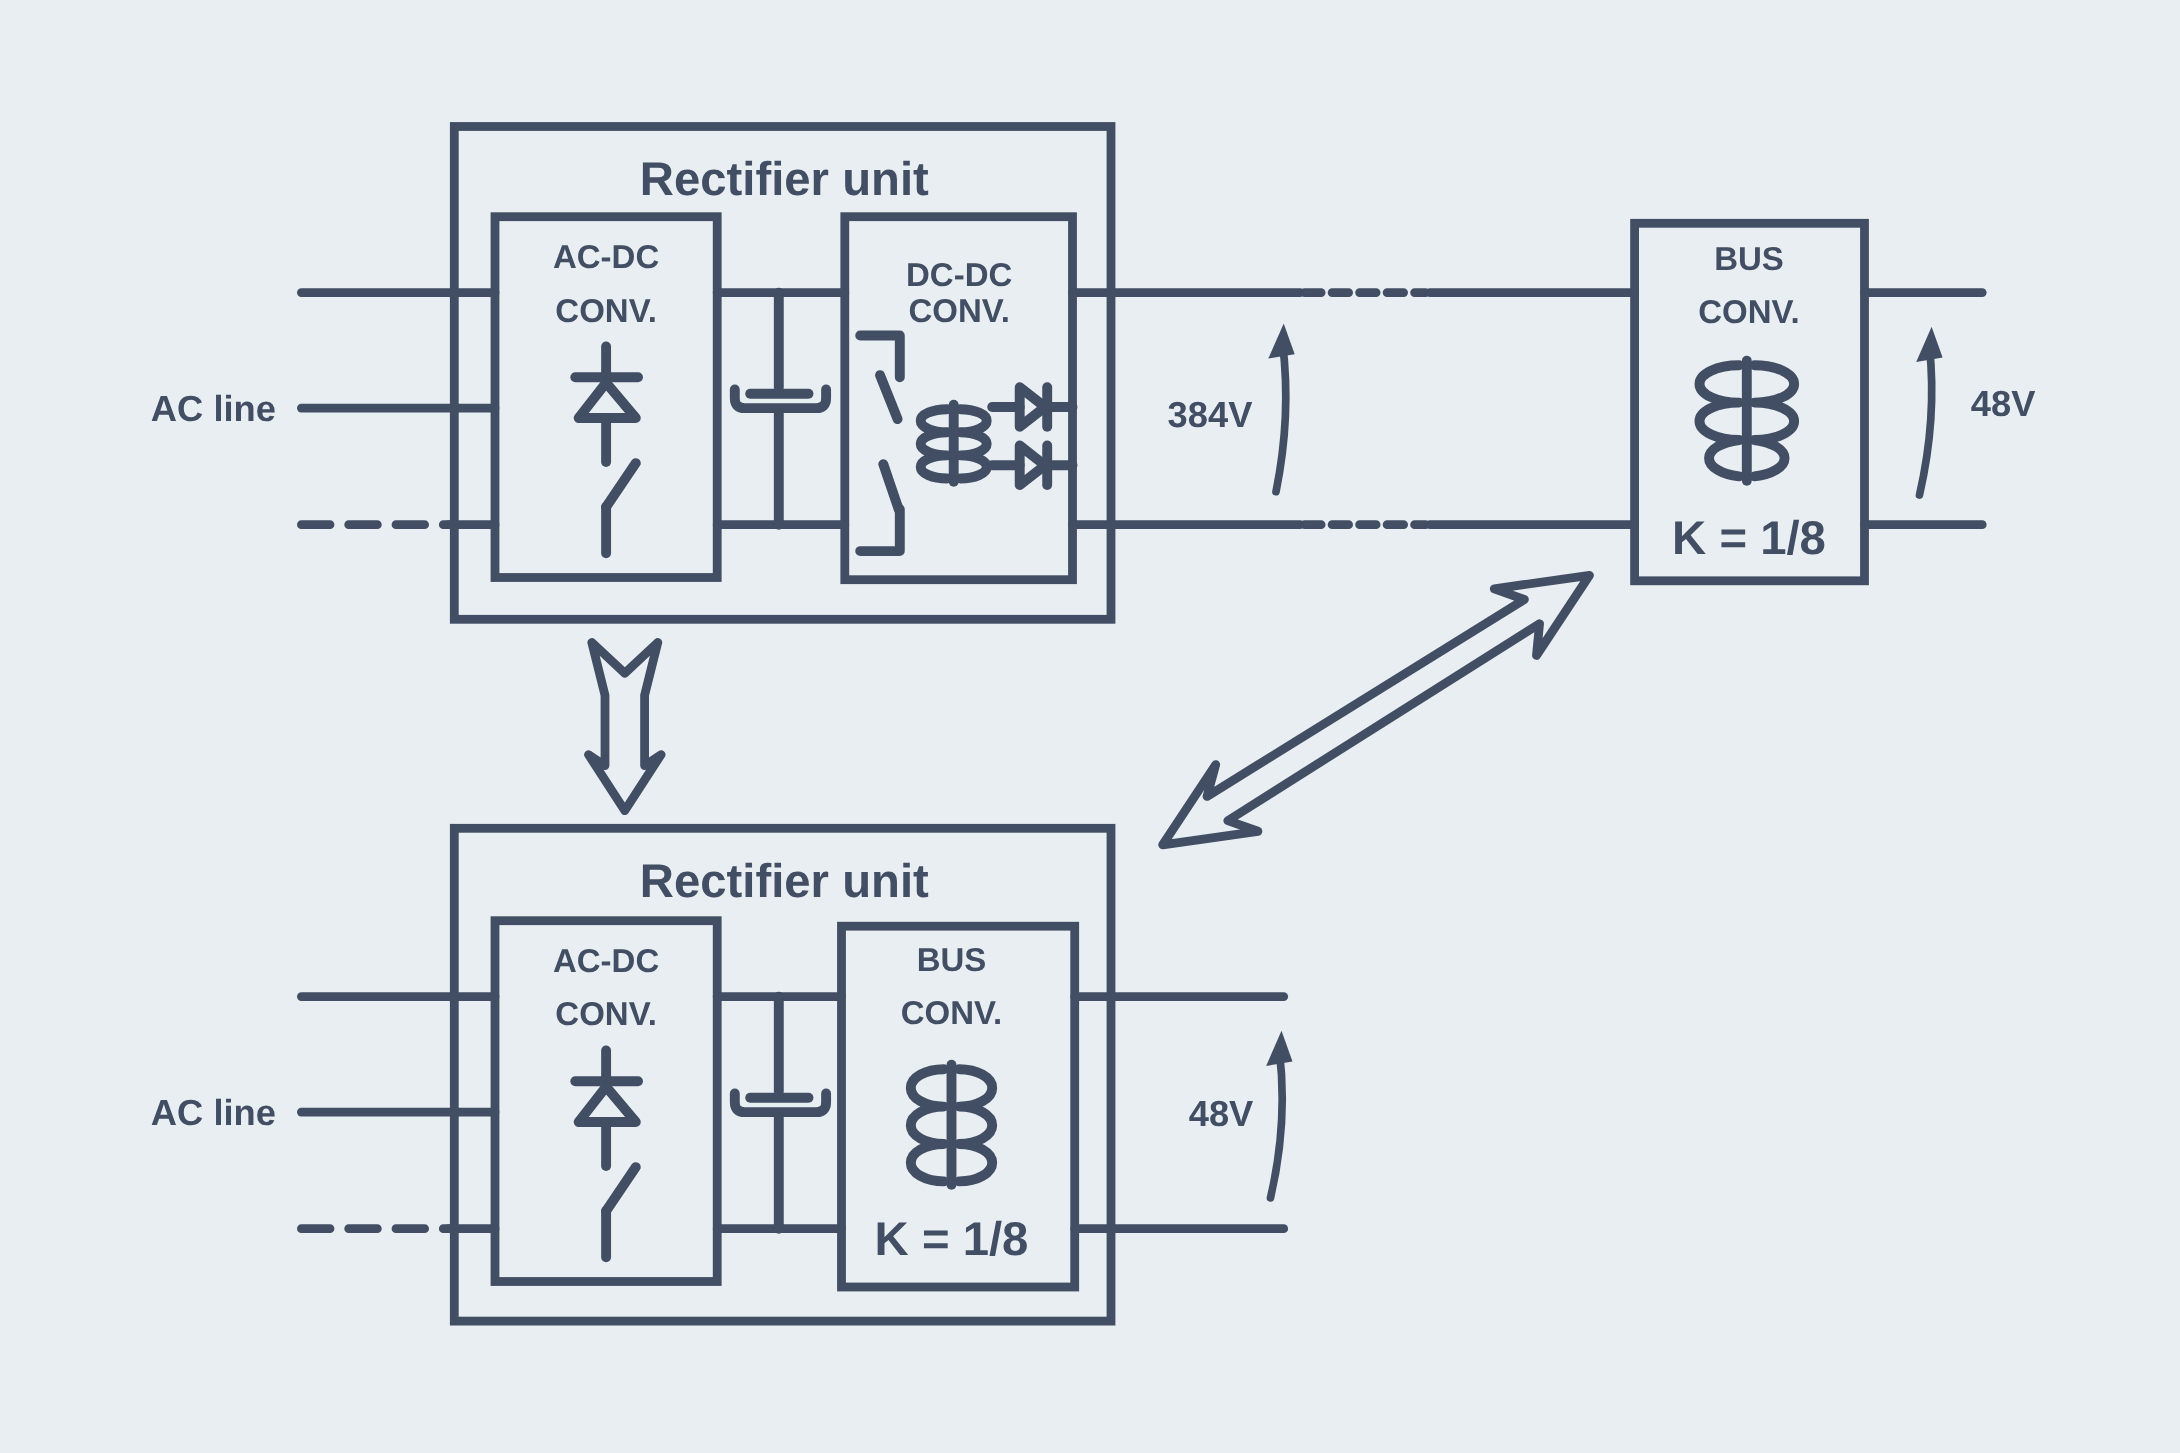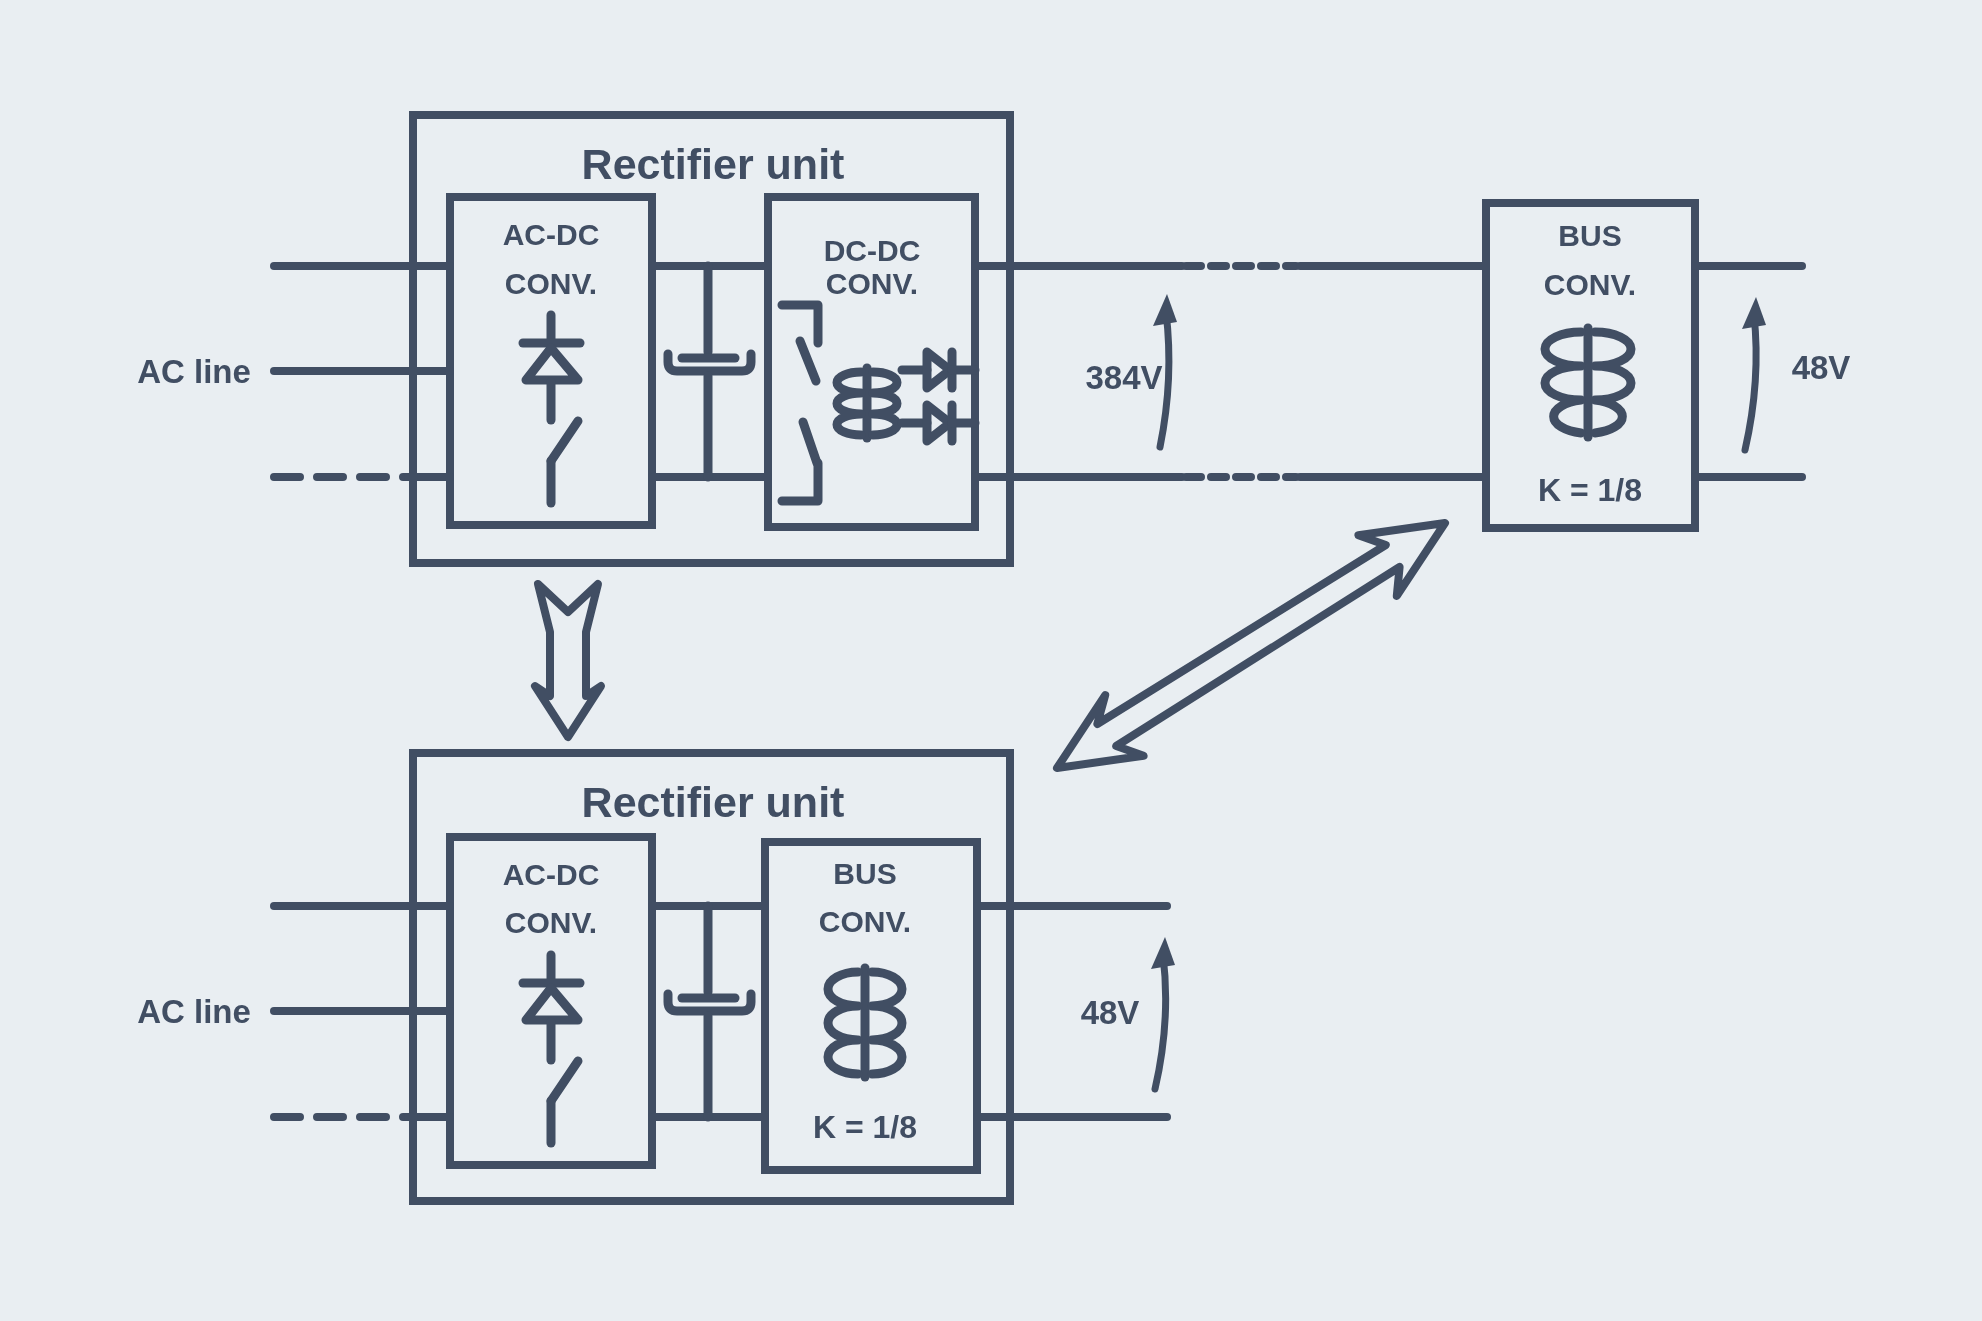--- a/index.html
+++ b/index.html
@@ -18,21 +18,21 @@
   .box   { stroke: var(--line-color,#414e63); fill:none; stroke-width:8; }
   .hollow{ stroke: var(--line-color,#414e63); fill:var(--bg-color,#e9eef2); stroke-width:8; stroke-linejoin:round; }
   .head  { fill: var(--line-color,#414e63); stroke:none; }
   .lbl {
     position:absolute; transform:translate(-50%,-50%);
     color: var(--line-color,#414e63); font-weight:700; white-space:nowrap;
     line-height:1;
   }
   .title { font-size:43px; }
   .boxlbl { font-size:30px; }
-  .ratio { font-size:32px; }
+  .ratio { font-size:43px; }
   .side { font-size:33px; }
 </style>
 </head>
 <body>
 
 <div id="canvas">
 
   <svg id="diagram-svg" viewBox="0 0 1982 1321">
 
     <g>
@@ -174,21 +174,21 @@
       </g>
     </g>
   </svg>
 
   <div class="lbl title" style="left:713px; top:164px;">Rectifier unit</div>
   <div class="lbl boxlbl" style="left:551px; top:235px;">AC-DC</div>
   <div class="lbl boxlbl" style="left:551px; top:284px;">CONV.</div>
   <div class="lbl boxlbl" style="left:872px; top:251px;">DC-DC</div>
   <div class="lbl boxlbl" style="left:872px; top:284px;">CONV.</div>
   <div class="lbl side" style="left:194px; top:371px;">AC line</div>
-  <div class="lbl side" style="left:1100px; top:377px;margin-left:24px;">384V</div>
+  <div class="lbl side" style="left:1100px; top:377px;">384V</div>
 
   <div class="lbl boxlbl" style="left:1590px; top:236px;">BUS</div>
   <div class="lbl boxlbl" style="left:1590px; top:285px;">CONV.</div>
   <div class="lbl ratio" style="left:1590px; top:490px;">K = 1/8</div>
   <div class="lbl side" style="left:1821px; top:367px;">48V</div>
 
   <div class="lbl title" style="left:713px; top:802px;">Rectifier unit</div>
   <div class="lbl boxlbl" style="left:551px; top:875px;">AC-DC</div>
   <div class="lbl boxlbl" style="left:551px; top:923px;">CONV.</div>
   <div class="lbl boxlbl" style="left:865px; top:874px;">BUS</div>

